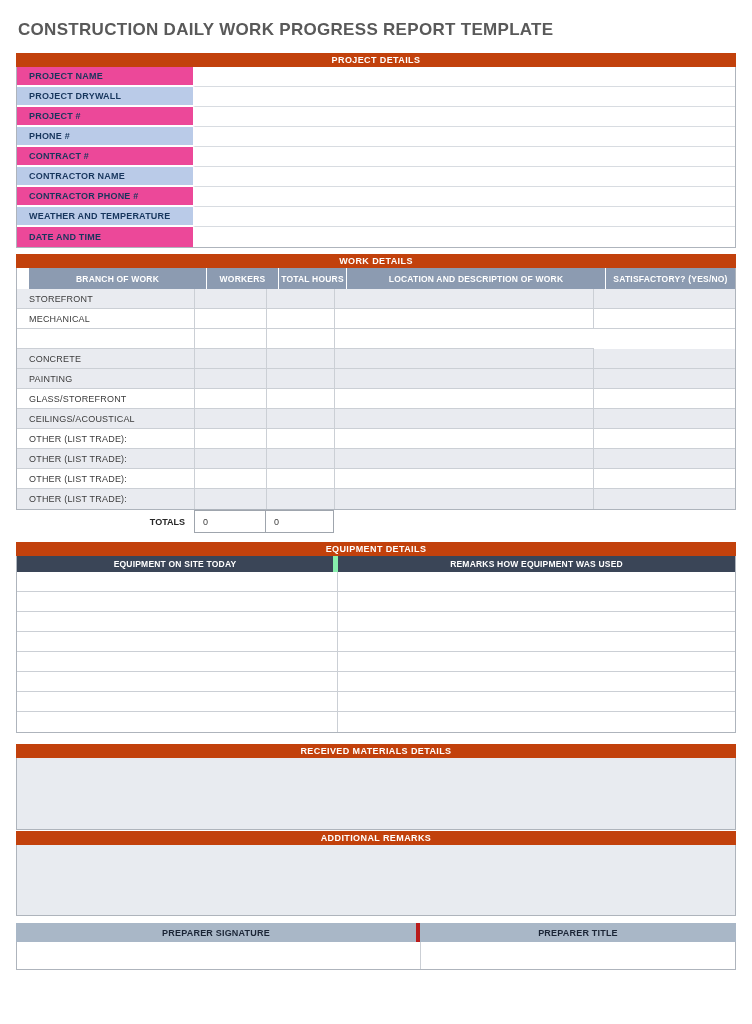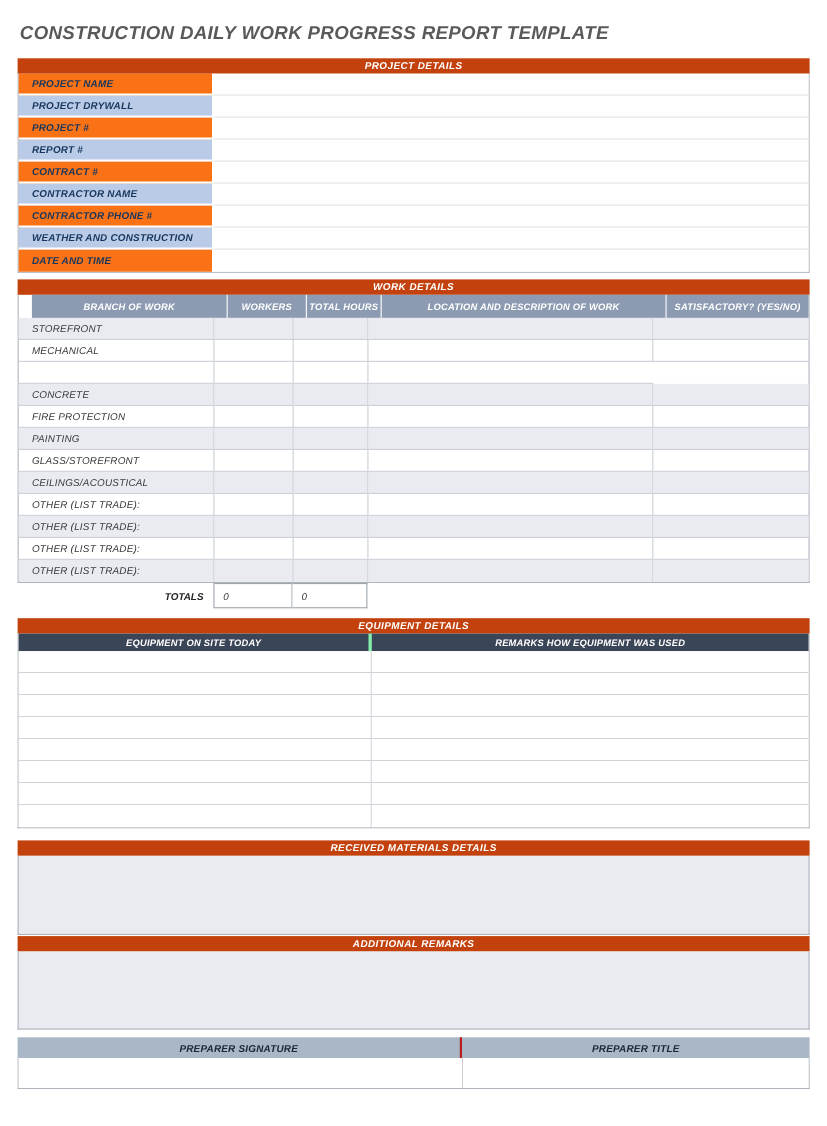--- a/index.html
+++ b/index.html
@@ -2,41 +2,40 @@
 <html><head>
 <meta charset="utf-8">
 <style>
   * { box-sizing: border-box; }
   html,body { margin:0; padding:0; background:#fff; }
   .page {
     width:752px; height:1024px; overflow:hidden;
     padding:20px 16px 0 16px;
     font-family:"Liberation Sans", sans-serif;
     background:#fff;
-    font-style:italic;
   }
   .title {
     font-size:17px; font-weight:bold; color:#595959;
     letter-spacing:0.3px; margin:0 0 13px 2px;
   }
   .bar {
     background:#c2410c; color:#fff; text-align:center;
     font-size:9px; font-weight:bold; letter-spacing:0.4px;
     height:14px; line-height:14px;
   }
   
   .pd-table { border:1px solid #AEB4BC; border-top:none; }
   .pd-row { display:grid; grid-template-columns:176px 1fr; height:20px; }
   .pd-label {
     display:flex; align-items:center; padding-left:12px;
     font-size:9px; font-weight:bold; color:#17365D;
     border-bottom:2px solid #fff; letter-spacing:0.2px;
   }
   .pd-row:last-child .pd-label { border-bottom:none; }
-  .pd-label.light { background:#f97316; }
+  .pd-label.light { background:#ec4899; }
   .pd-label.dark  { background:#BACBE8; }
   .pd-value { background:#fff; border-left:2px solid #fff; border-bottom:1px solid #D8DCE1; }
   .pd-row:last-child .pd-value { border-bottom:none; }
   
   .wd-table { border:1px solid #AEB4BC; border-top:none; }
   .wd-cols { display:grid; grid-template-columns:178px 72px 68px 259px 1fr; }
   .wd-header { background:#8C9BB1; height:21px;margin-left:12px; }
   .wd-header > div {
     display:flex; align-items:center; justify-content:center;
     color:#fff; font-size:8.5px; font-weight:bold; letter-spacing:0.2px;
@@ -62,39 +61,39 @@
     padding-left:8px; font-size:9px; color:#3B3B3B;
   }
   .totals-cell.second { border-left:none; }
   
   .eq-table { border:1px solid #AEB4BC; border-top:none; }
   .eq-cols { display:grid; grid-template-columns:321px 1fr; }
   .eq-header { background:#3A4557; height:16px; }
   .eq-header > div {
     display:flex; align-items:center; justify-content:center;
     color:#fff; font-size:8.5px; font-weight:bold; letter-spacing:0.2px;
-    border-right:3px solid #86efac;
+    border-right:5px solid #86efac;
   }
   .eq-header > div:last-child { border-right:none; }
   .eq-row { height:20px; }
   .eq-row > div { border-right:1px solid #CBCFD5; border-bottom:1px solid #CBCFD5; background:#fff; }
   .eq-row > div:last-child { border-right:none; }
   .eq-row:last-child > div { border-bottom:none; }
   
   .panel { background:#E8EBF0; border:1px solid #AEB4BC; border-top:none; }
   .panel.materials { height:72px; }
   .panel.remarks { height:71px; }
   .remarks-bar { margin-top:1px; }
   
   .prep-header { display:grid; grid-template-columns:404px 1fr; height:19px; background:#A9B7C7; }
   .prep-header > div {
     display:flex; align-items:center; justify-content:center;
     font-size:9px; font-weight:bold; color:#1B2536; letter-spacing:0.2px;
   }
-  .prep-header > div:first-child { border-right:2px solid #b91c1c; }
+  .prep-header > div:first-child { border-right:4px solid #b91c1c; }
   .prep-values { display:grid; grid-template-columns:404px 1fr; height:28px; border:1px solid #AEB4BC; border-top:none; }
   .prep-values > div { background:#fff; }
   .prep-values > div:first-child { border-right:1px solid #CBCFD5; }
   
   .sec-work { margin-top:6px; }
   .sec-equip { margin-top:9px; }
   .sec-materials { margin-top:11px; }
   .sec-prep { margin-top:7px; }
 </style>
 </head>
@@ -113,37 +112,37 @@
         </div>
         <div class="pd-row">
           <div class="pd-label dark">PROJECT DRYWALL</div>
           <div class="pd-value"></div>
         </div>
         <div class="pd-row">
           <div class="pd-label light">PROJECT #</div>
           <div class="pd-value"></div>
         </div>
         <div class="pd-row">
-          <div class="pd-label dark">REPORT #</div>
+          <div class="pd-label dark">PHONE #</div>
           <div class="pd-value"></div>
         </div>
         <div class="pd-row">
           <div class="pd-label light">CONTRACT #</div>
           <div class="pd-value"></div>
         </div>
         <div class="pd-row">
           <div class="pd-label dark">CONTRACTOR NAME</div>
           <div class="pd-value"></div>
         </div>
         <div class="pd-row">
           <div class="pd-label light">CONTRACTOR PHONE #</div>
           <div class="pd-value"></div>
         </div>
         <div class="pd-row">
-          <div class="pd-label dark">WEATHER AND CONSTRUCTION</div>
+          <div class="pd-label dark">WEATHER AND TEMPERATURE</div>
           <div class="pd-value"></div>
         </div>
         <div class="pd-row">
           <div class="pd-label light">DATE AND TIME</div>
           <div class="pd-value"></div>
         </div>
       </div>
   </div>
 
   <div class="sec-work">
@@ -177,27 +176,20 @@
             <div></div>
             <div></div>
           </div>
           <div class="wd-cols wd-row alt">
             <div class="wd-branch">CONCRETE</div>
             <div></div>
             <div></div>
             <div></div>
             <div></div>
           </div>
-          <div class="wd-cols wd-row">
-            <div class="wd-branch">FIRE PROTECTION</div>
-            <div></div>
-            <div></div>
-            <div></div>
-            <div></div>
-          </div>
           <div class="wd-cols wd-row alt">
             <div class="wd-branch">PAINTING</div>
             <div></div>
             <div></div>
             <div></div>
             <div></div>
           </div>
           <div class="wd-cols wd-row">
             <div class="wd-branch">GLASS/STOREFRONT</div>
             <div></div>

